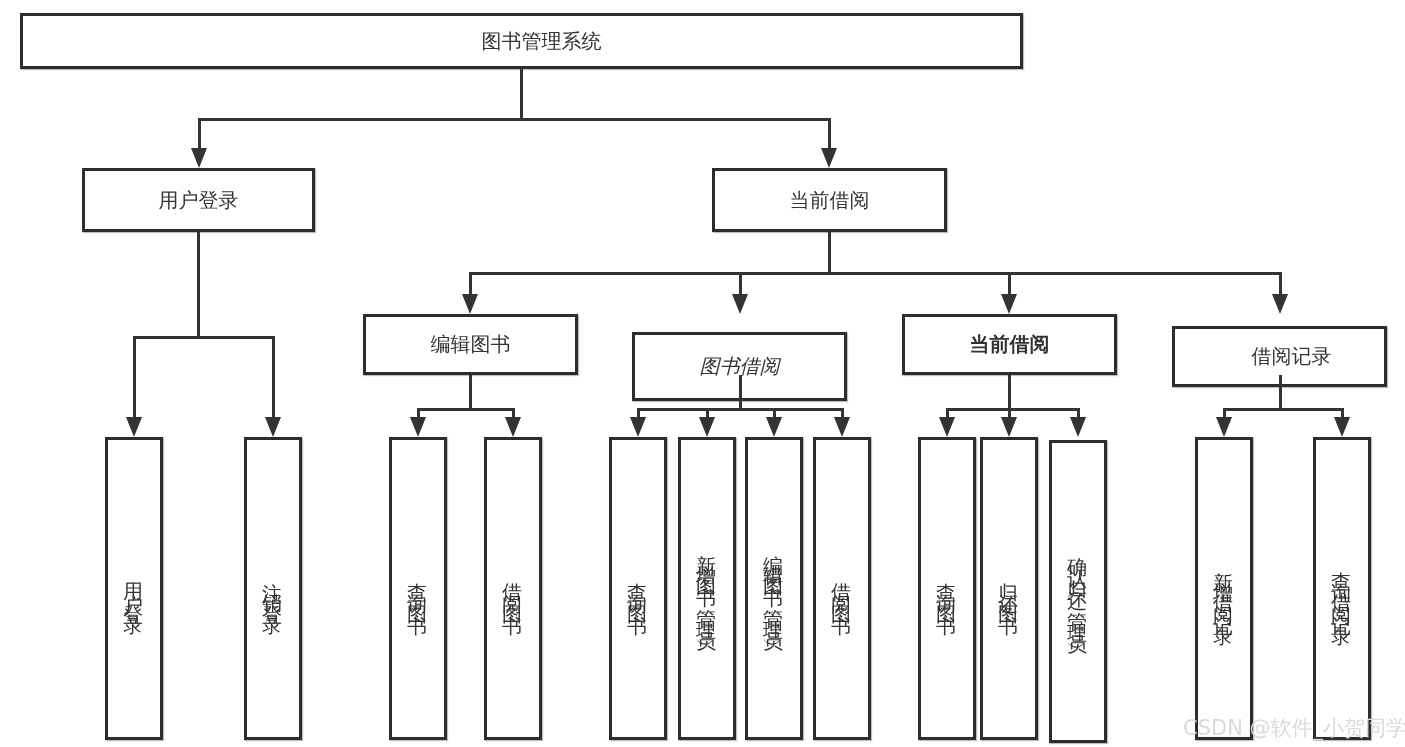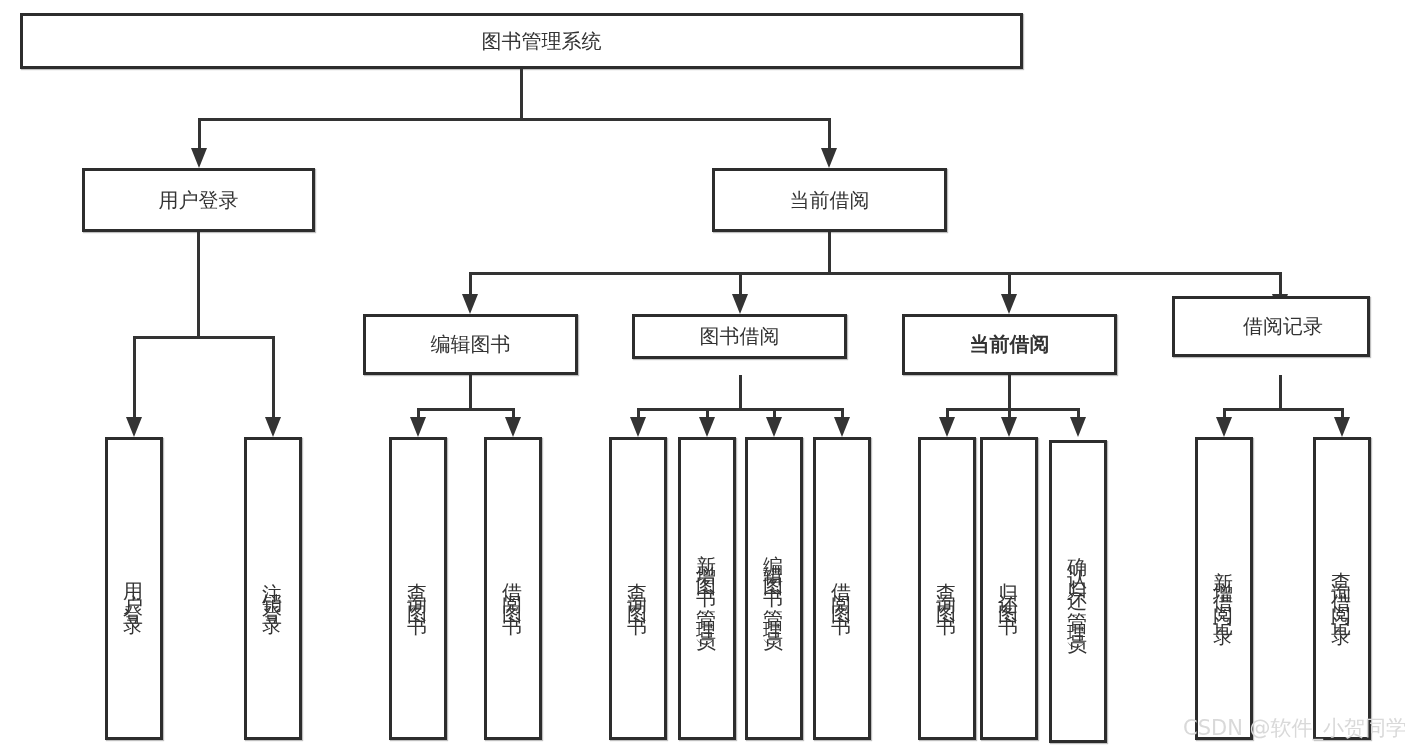--- a/index.html
+++ b/index.html
@@ -79,27 +79,27 @@
   <div class="ln" style="left:739px;top:272px;width:3px;height:24px;"></div>
   <div class="arr" style="left:732px;top:294px;"></div>
   <div class="ln" style="left:1008px;top:272px;width:3px;height:24px;"></div>
   <div class="arr" style="left:1001px;top:294px;"></div>
   <div class="ln" style="left:1279px;top:272px;width:3px;height:24px;"></div>
   <div class="arr" style="left:1272px;top:294px;"></div>
 
   <div class="box" style="left:363px;top:314px;width:215px;height:61px;">
     <span>编辑图书</span>
   </div>
-  <div class="box" style="left:632px;top:314px;width:215px;height:45px;">
+  <div class="box" style="left:632px;top:332px;width:215px;height:69px;font-style:italic;">
     <span>图书借阅</span>
   </div>
   <div class="box" style="left:902px;top:314px;width:215px;height:61px;font-weight:bold;">
     <span>当前借阅</span>
   </div>
-  <div class="box" style="left:1172px;top:296px;width:198px;height:61px;padding-left:24px;">
+  <div class="box" style="left:1172px;top:326px;width:215px;height:61px;padding-left:24px;">
     <span>借阅记录</span>
   </div>
 
   <div class="ln" style="left:469px;top:375px;width:3px;height:36px;"></div>
   <div class="ln" style="left:417px;top:408px;width:98px;height:3px;"></div>
   <div class="ln" style="left:417px;top:408px;width:3px;height:12px;"></div>
   <div class="arr" style="left:410px;top:417px;"></div>
   <div class="ln" style="left:512px;top:408px;width:3px;height:12px;"></div>
   <div class="arr" style="left:505px;top:417px;"></div>
 

